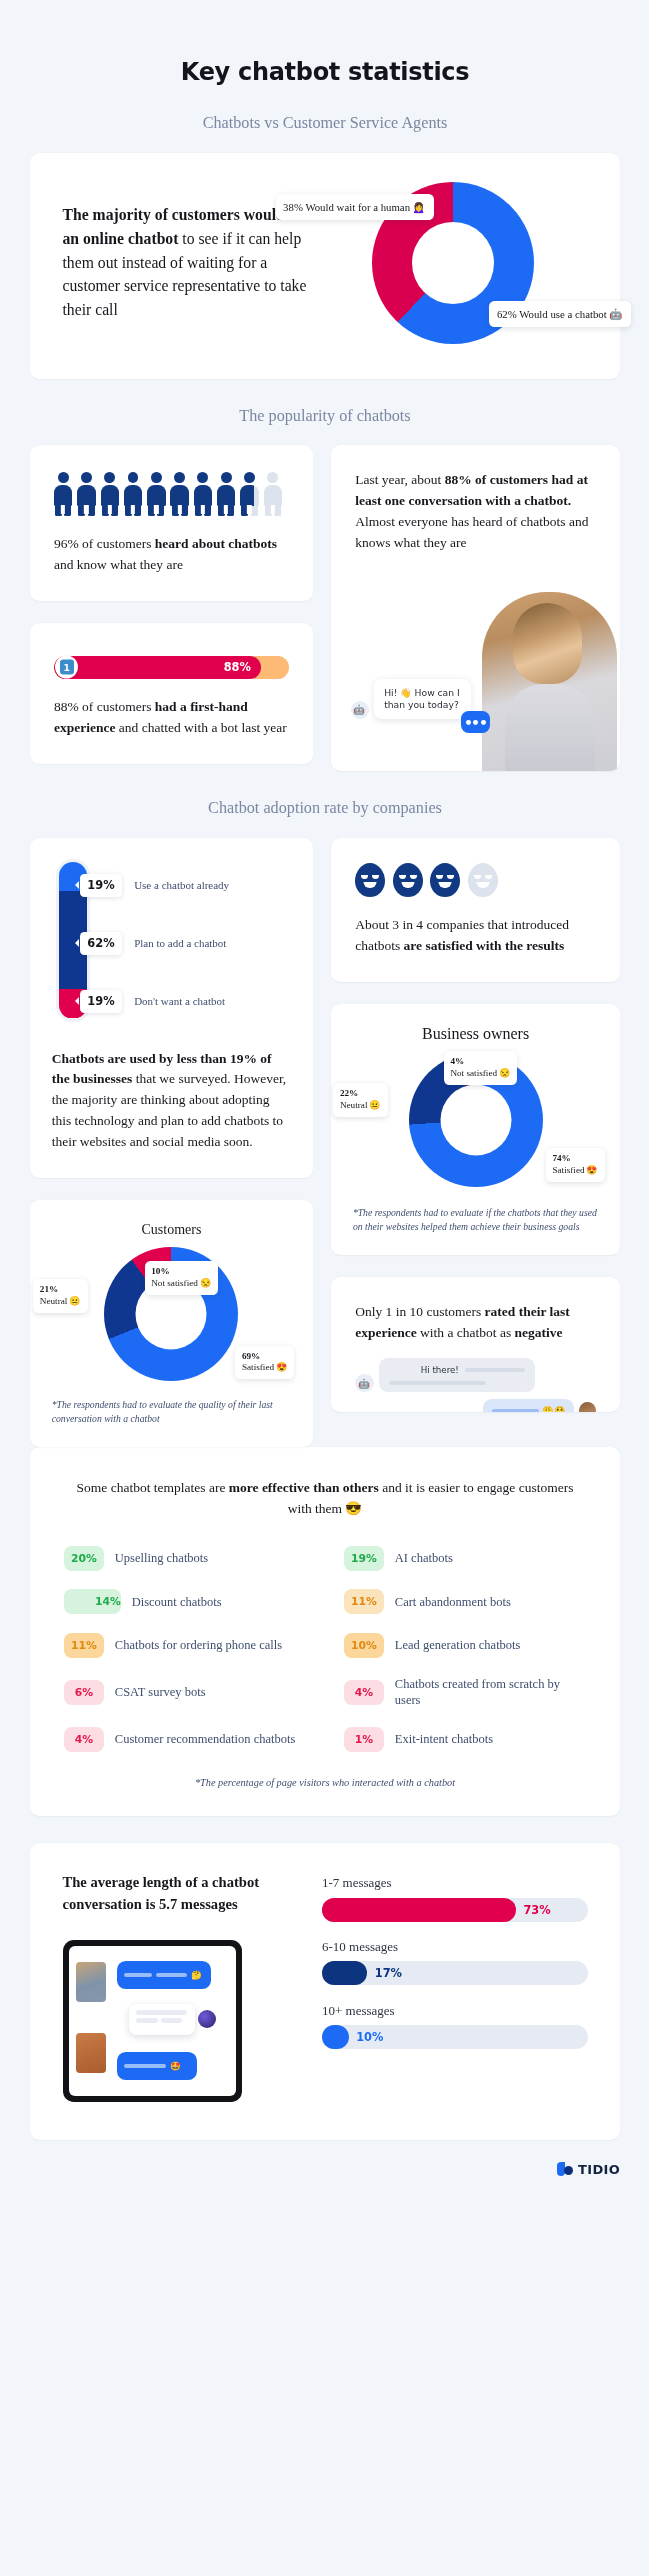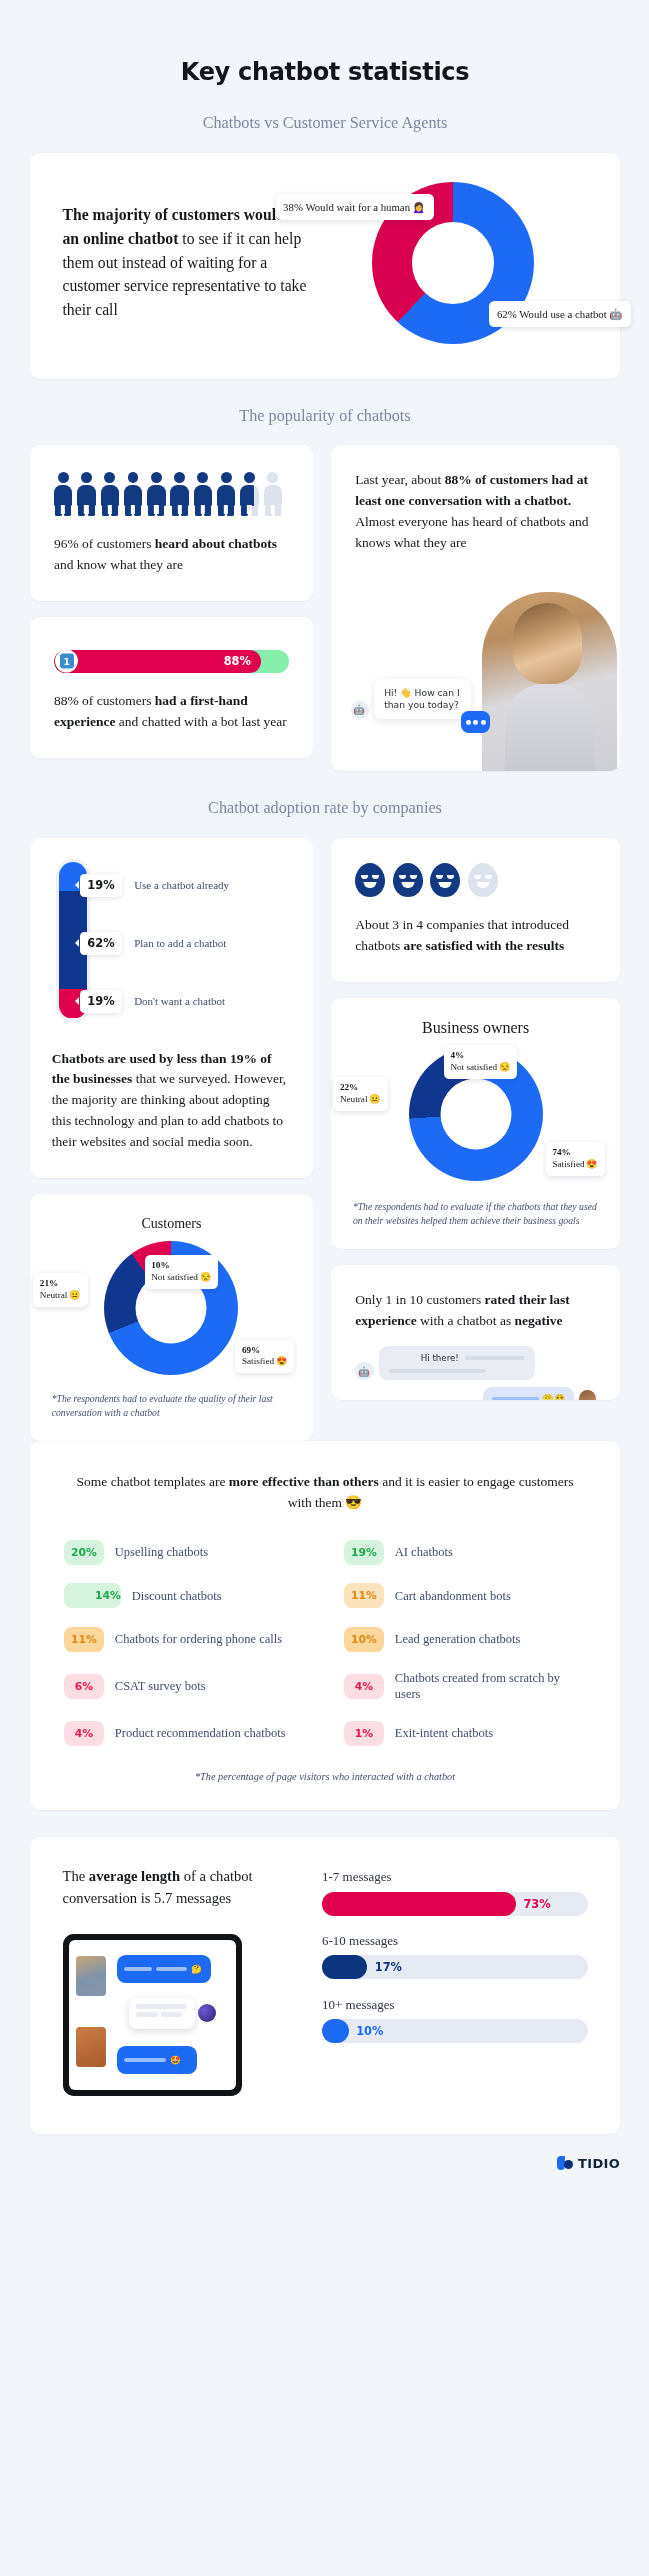--- a/index.html
+++ b/index.html
@@ -32,21 +32,21 @@
   }
 
   
   .wrap { width: 590px; margin: 0 auto; }
   .card {
     background: #fff;
     border-radius: 9.7px;
     box-shadow: 0 0.5px 1.6px rgba(30,50,90,.05);
   }
   .grid2 { display: flex; gap: 18.4px; align-items: flex-start; }
-  .col { display: flex; flex-direction: column; gap: 16px; }
+  .col { display: flex; flex-direction: column; gap: 22px; }
 
   
   .hero { display: flex; padding: 29px 32.5px 35px 32.5px; align-items: center; }
   .hero-text {
     width: 255px; font-size: 15.7px; line-height: 1.52; color: #16181d;
   }
   .hero-text b { font-weight: bold; }
   .hero-chart { position: relative; flex: 1; display: flex; justify-content: center; }
 
   .donut { position: relative; }
@@ -78,21 +78,21 @@
   }
   .person .legs { display:flex; gap:2.2px; justify-content:center; margin-top:-0.5px;}
   .person .legs span { width: 7px; height: 10.3px; border-radius: 0 0 1.6px 1.6px; display:block;}
 
   .card-body { padding: 25px 24px 25px 24px; }
   .stat-text { font-size: 13.5px; line-height: 1.55; margin-top: 18.4px; }
   .stat-text b { font-weight: bold; }
 
   .prog-wrap { position: relative; display: flex; align-items: center; margin-top: 7.6px; }
   .prog-track {
-    height: 23px; width: 100%; background: #86efac; border-radius: 11.4px;
+    height: 23px; width: 100%; background: #fdba74; border-radius: 11.4px;
     position: relative; overflow: hidden;
   }
   .prog-fill {
     position: absolute; left: 0; top: 0; bottom: 0; border-radius: 11.4px;
     display: flex; align-items: center; justify-content: flex-end;
     padding-right: 9.7px; color: #fff; font-weight: bold; font-size: 11.4px;
     font-family: "DejaVu Sans", sans-serif;
   }
   .prog-badge {
     position: absolute; left: 1.1px; top: 50%; transform: translateY(-50%);
@@ -542,35 +542,35 @@
         <div class="chip-row">
           <span class="chip" style="background:#fddde4;color:#e8174c;">6%</span>
           <span class="chip-label">CSAT survey bots</span>
         </div>
         <div class="chip-row">
           <span class="chip" style="background:#fddde4;color:#e8174c;">4%</span>
           <span class="chip-label">Chatbots created from scratch by users</span>
         </div>
         <div class="chip-row">
           <span class="chip" style="background:#fddde4;color:#e8174c;">4%</span>
-          <span class="chip-label">Product recommendation chatbots</span>
+          <span class="chip-label">Customer recommendation chatbots</span>
         </div>
         <div class="chip-row">
           <span class="chip" style="background:#fddde4;color:#e8174c;">1%</span>
           <span class="chip-label">Exit-intent chatbots</span>
         </div>
       </div>
       <div class="footnote">*The percentage of page visitors who interacted with a chatbot</div>
     </div>
   </div>
 
   <div class="wrap" style="margin-top:27px;">
     <div class="card" style="padding:29px 32.5px 38px 32.5px;display:flex;gap:32.5px;">
       <div style="width:227px;">
-        <div style="font-size:14.6px;line-height:1.5;">
+        <div style="font-size:14.6px;line-height:1.5;font-weight:bold;">
           <span>The </span><b>average length</b><span> of a chatbot conversation is 5.7 messages</span>
         </div>
         <div class="tablet" style="margin-top:24px;">
           <div class="tablet-screen">
             <div class="thumb" style="left:7.6px;top:16.2px;background:linear-gradient(160deg,#c7a57a,#7f93a8 55%,#8897ab);"></div>
             <div class="msg-blue" style="left:48px;top:15px;width:94px;">
               <i style="width:28px;"></i>
                 <i style="width:31px;"></i>
                 <span style="font-size:8.7px;">🤔</span>
             </div>

